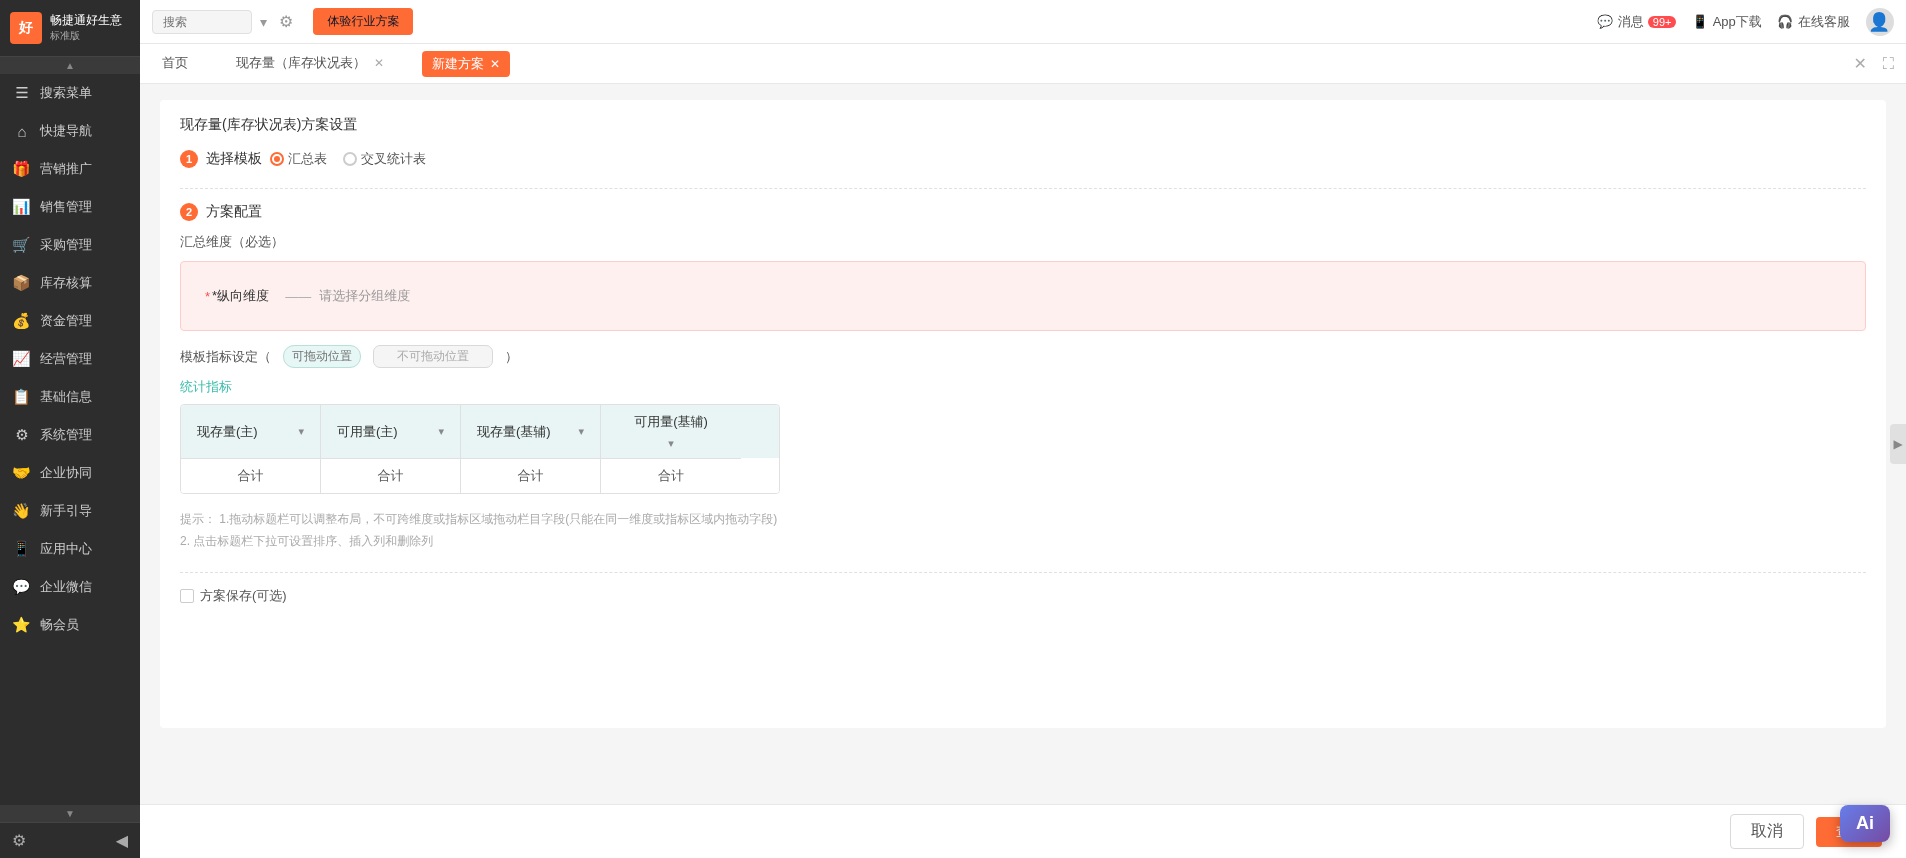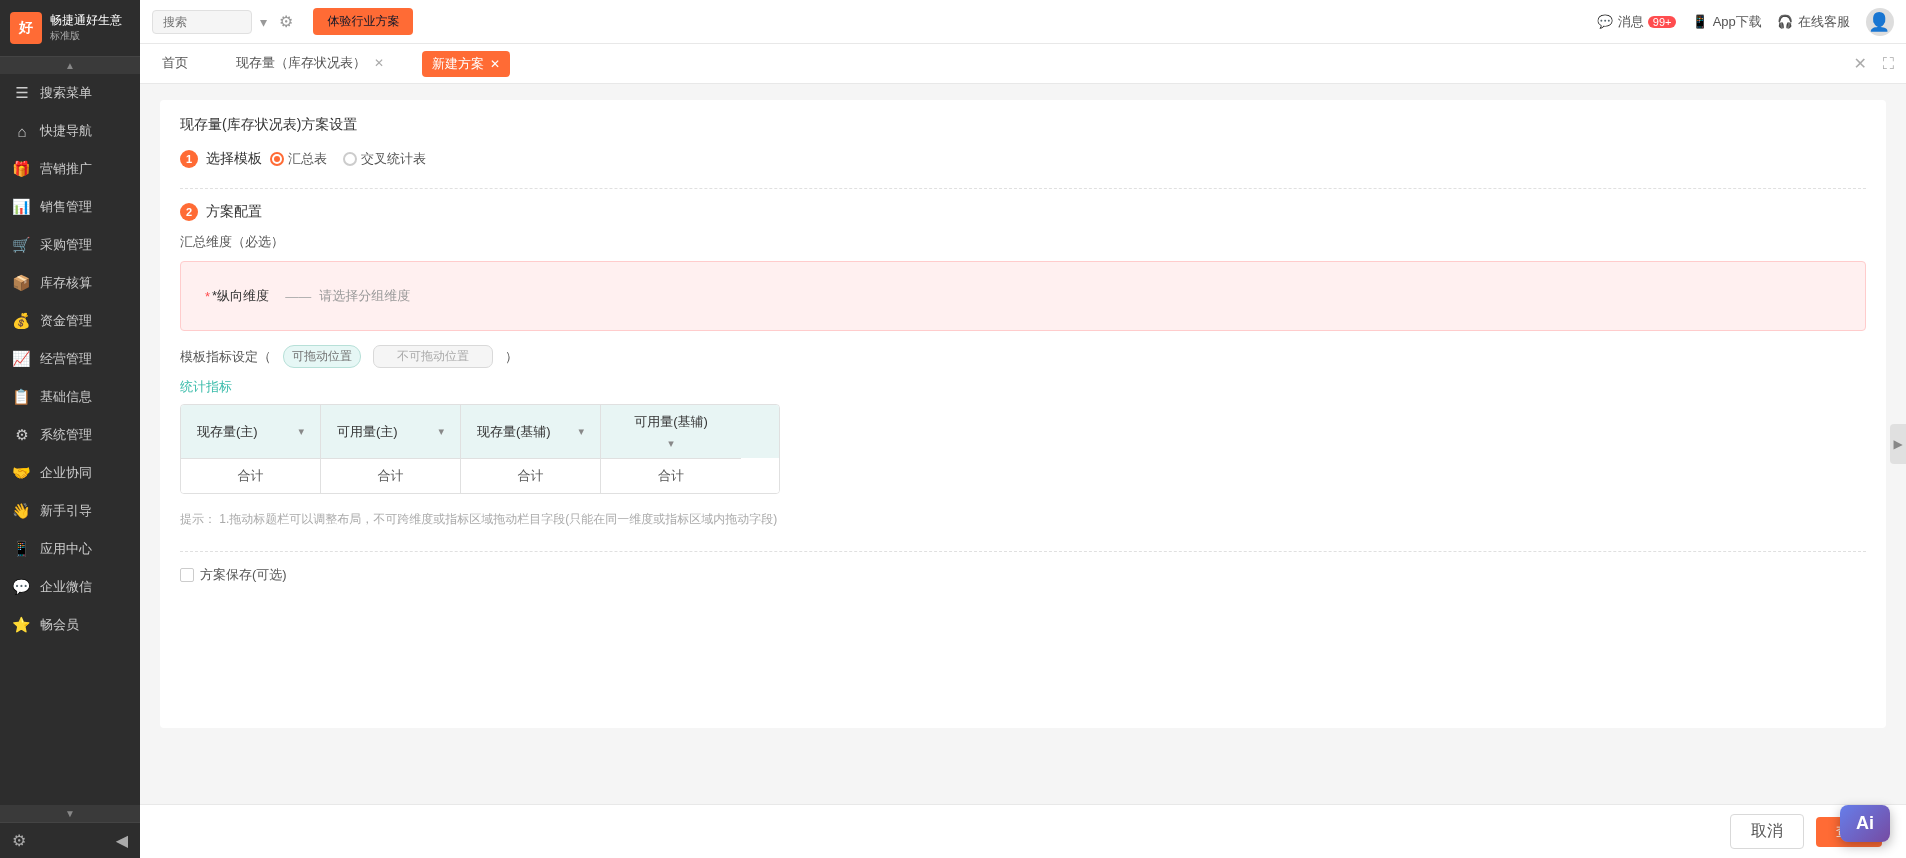--- a/index.html
+++ b/index.html
@@ -456,20 +456,21 @@
             <div class="stats-cell-body">合计</div>
             <div class="stats-cell-body">合计</div>
             <div class="stats-cell-body">合计</div>
             <div class="stats-cell-body">合计</div>
           </div>
         </div>
 
         
         <div class="tips-area">
           <div>提示：  1.拖动标题栏可以调整布局，不可跨维度或指标区域拖动栏目字段(只能在同一维度或指标区域内拖动字段)</div>
+          <div>         2. 点击标题栏下拉可设置排序、插入列和删除列</div>
         </div>
       </div>
 
       <hr class="divider">
 
       <div class="save-row">
         <div class="checkbox-box"></div>
         <span>方案保存(可选)</span>
       </div>
     </div>

